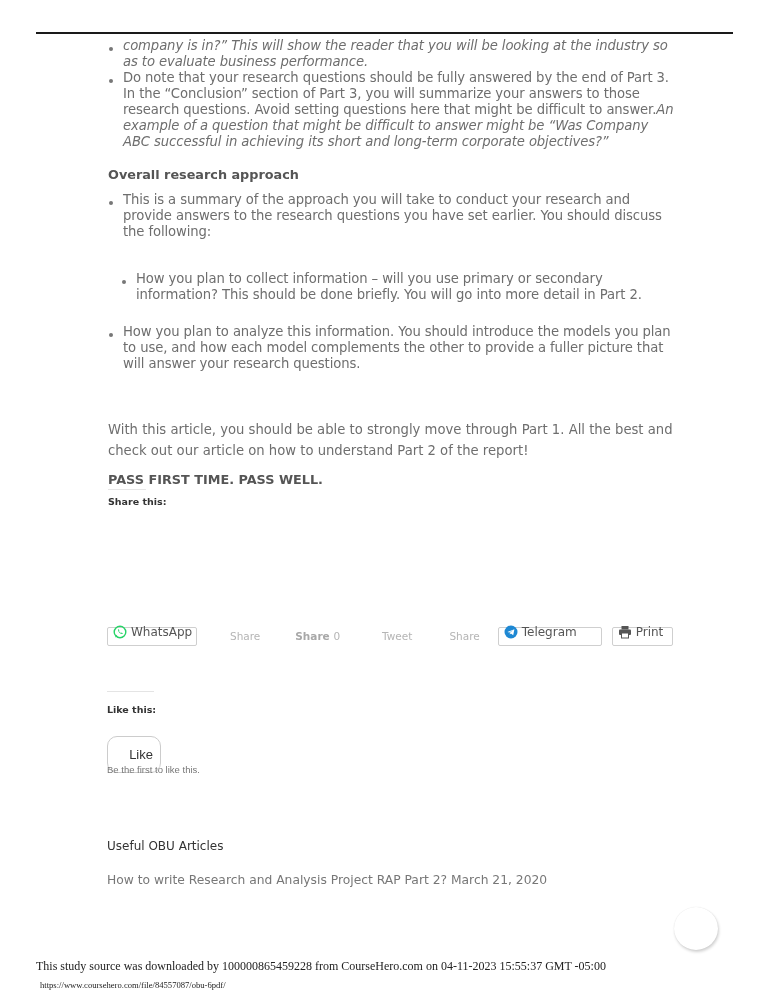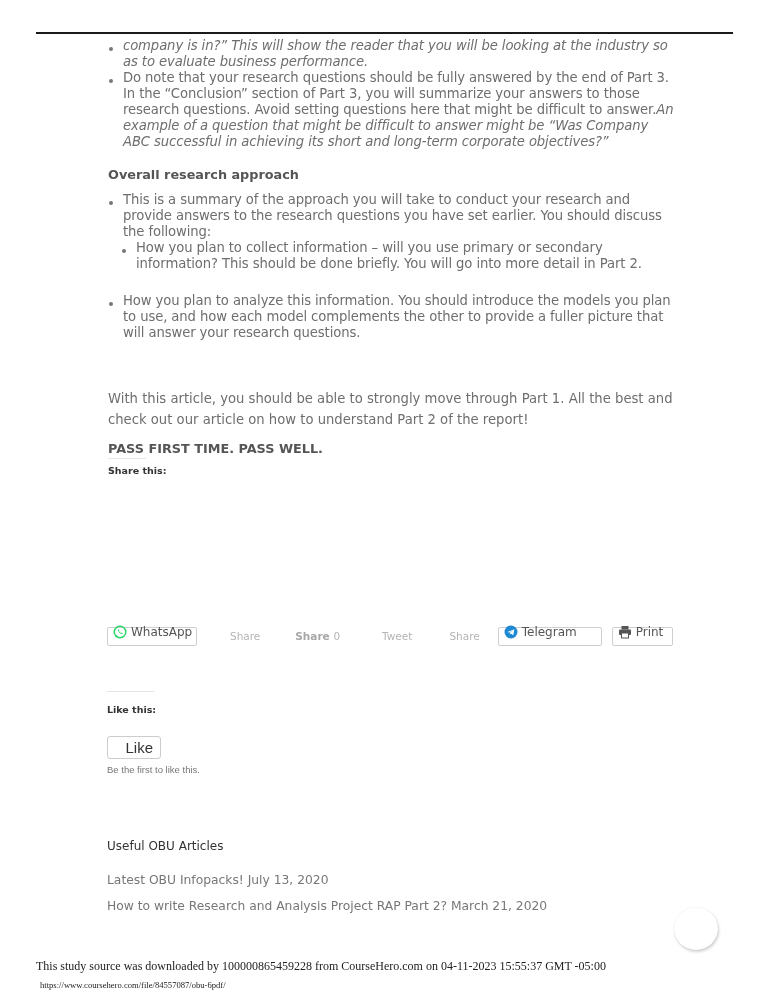--- a/index.html
+++ b/index.html
@@ -10,41 +10,41 @@
 
     .content { position: absolute; left: 108px; top: 38px; width: 570px; }
 
     .text { font-size: 13.2px; line-height: 16px; color: #6e6e6e; letter-spacing: -0.1px; }
     .italic { font-style: italic; }
 
     ul.bullets { list-style: none; }
     ul.bullets > li { position: relative; padding-left: 15px; }
     ul.bullets > li::before { content: ""; position: absolute; left: 1px; top: 9px; width: 4px; height: 4px; border-radius: 50%; background: #777; }
     ul.nested { list-style: none; margin-left: 0; }
-    ul.nested > li { position: relative; padding-left: 15px; margin-left: 13px; }
+    ul.nested > li { position: relative; padding-left: 15px; margin-left: 13px; margin-top: 31px; }
     ul.nested > li::before { content: ""; position: absolute; left: 1px; top: 9px; width: 4px; height: 4px; border-radius: 50%; background: #777; }
 
     .section-heading { font-size: 12.8px; font-weight: bold; color: #555; margin-top: 17px; margin-bottom: 10px; }
 
     .closing { font-size: 13.2px; line-height: 21px; color: #6e6e6e; }
 
     .tagline { font-size: 12.8px; font-weight: bold; color: #555; margin-top: 11px; }
     .tag-underline { width: 38px; height: 1px; background: #e6e6e6; margin-top: 2px; }
     .share-label { font-size: 9.5px; font-weight: bold; color: #333; margin-top: 6px; }
 
     .share-row { position: absolute; left: 107px; top: 626px; height: 20px; display: flex; align-items: center; }
     .share-btn { display: flex; align-items: center; height: 19px; border: 1px solid #cfcfcf; border-radius: 2px; padding: 0 7px 8px 5px; font-size: 12px; color: #555; background: #fff; }
     .share-btn .ico { width: 14px; height: 14px; margin-right: 4px; display: inline-block; }
     .share-text { font-size: 10.5px; color: #b5b5b5; }
     .share-text.bold { font-weight: bold; color: #a8a8a8; }
     .share-text .count { font-weight: normal; color: #b5b5b5; }
 
     .like-sep { position: absolute; left: 107px; top: 691px; width: 47px; height: 1px; background: #e4e4e4; }
     .like-label { position: absolute; left: 107px; top: 704px; font-size: 9.5px; font-weight: bold; color: #333; }
-    .like-btn { position: absolute; left: 107px; top: 736px; width: 54px; height: 23px; border: 1px solid #cccccc; border-radius: 3px; background: #fff; font-family: "Liberation Sans", sans-serif; font-size: 15px; color: #333; text-align: right; padding-right: 7px; line-height: 21px; }
+    .like-btn { position: absolute; left: 107px; top: 736px; width: 54px; height: 37px; border: 1px solid #cccccc; border-radius: 10px; background: #fff; font-family: "Liberation Sans", sans-serif; font-size: 13px; color: #333; text-align: right; padding-right: 7px; line-height: 21px; }
     .like-note { position: absolute; left: 107px; top: 764px; font-family: "Liberation Sans", sans-serif; font-size: 9.5px; color: #777; }
 
     .useful-title { position: absolute; left: 107px; top: 839px; font-size: 12px; color: #333; text-align: center; }
     .useful-list { position: absolute; left: 107px; top: 867px; }
     .useful-item { font-size: 12.3px; color: #777; line-height: 26px; white-space: nowrap; }
 
     .float-circle { position: absolute; left: 674px; top: 907px; width: 44px; height: 43px; border-radius: 50%; background: #fff; box-shadow: 1px 2px 3px rgba(0,0,0,0.18), 0 0 1px rgba(0,0,0,0.12); }
 
     .footer-note { position: absolute; left: 36px; top: 959px; font-family: "Liberation Serif", serif; font-size: 12px; color: #222; white-space: nowrap; }
     .footer-url { position: absolute; left: 40px; top: 980px; font-family: "Liberation Serif", serif; font-size: 8.6px; color: #222; white-space: nowrap; }
@@ -129,24 +129,20 @@
 </div>
 
 <div class="like-sep"></div>
 <div class="like-label">Like this:</div>
 <button class="like-btn">Like</button>
 <div class="like-note">Be the first to like this.</div>
 
 <div class="useful-title">Useful OBU Articles</div>
 <div class="useful-list">
   <div class="useful-item">
-    <a>Latest OBU Infopacks!</a>
-    <span>July 13, 2020</span>
-  </div>
-  <div class="useful-item">
     <a>How to write Research and Analysis Project RAP Part 2?</a>
     <span>March 21, 2020</span>
   </div>
 </div>
 
 <div class="float-circle"></div>
 
 <div class="footer-note">This study source was downloaded by 100000865459228 from CourseHero.com on 04-11-2023 15:55:37 GMT -05:00</div>
 <div class="footer-url">https://www.coursehero.com/file/84557087/obu-6pdf/</div>
 

